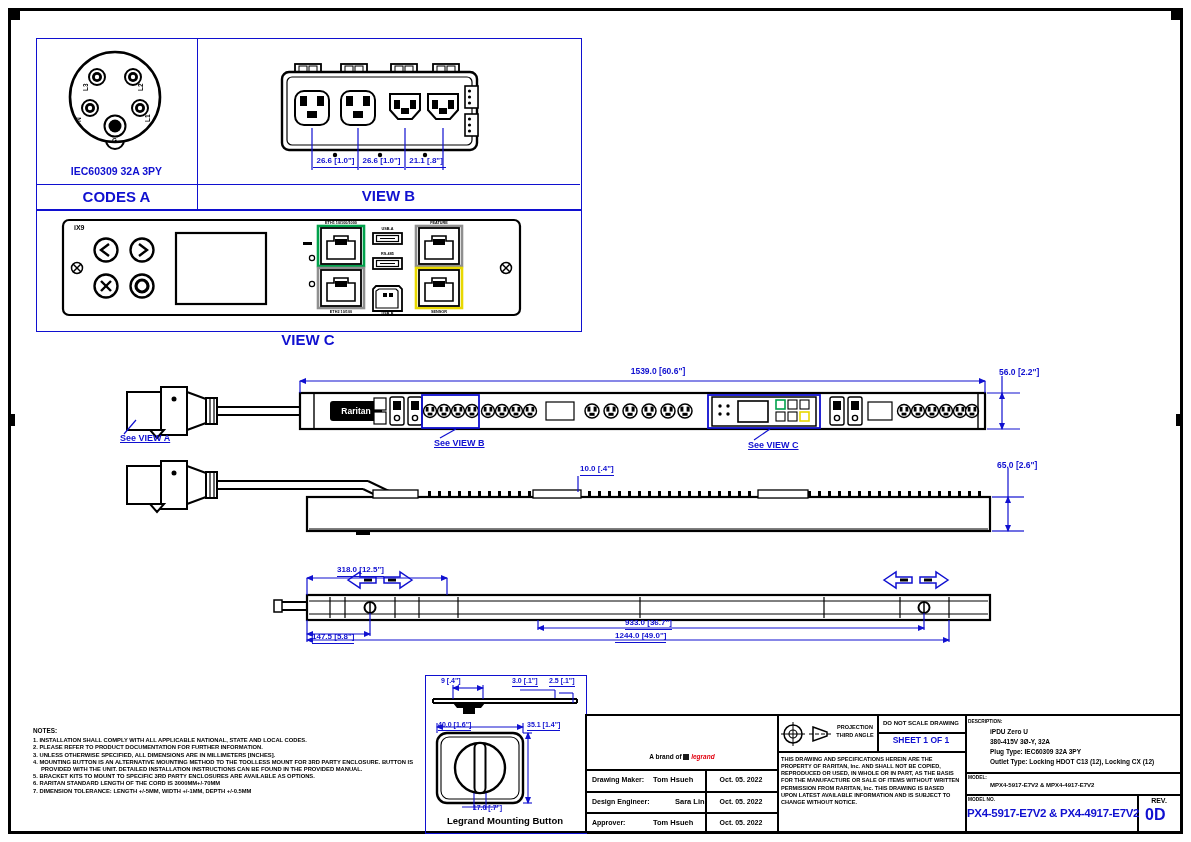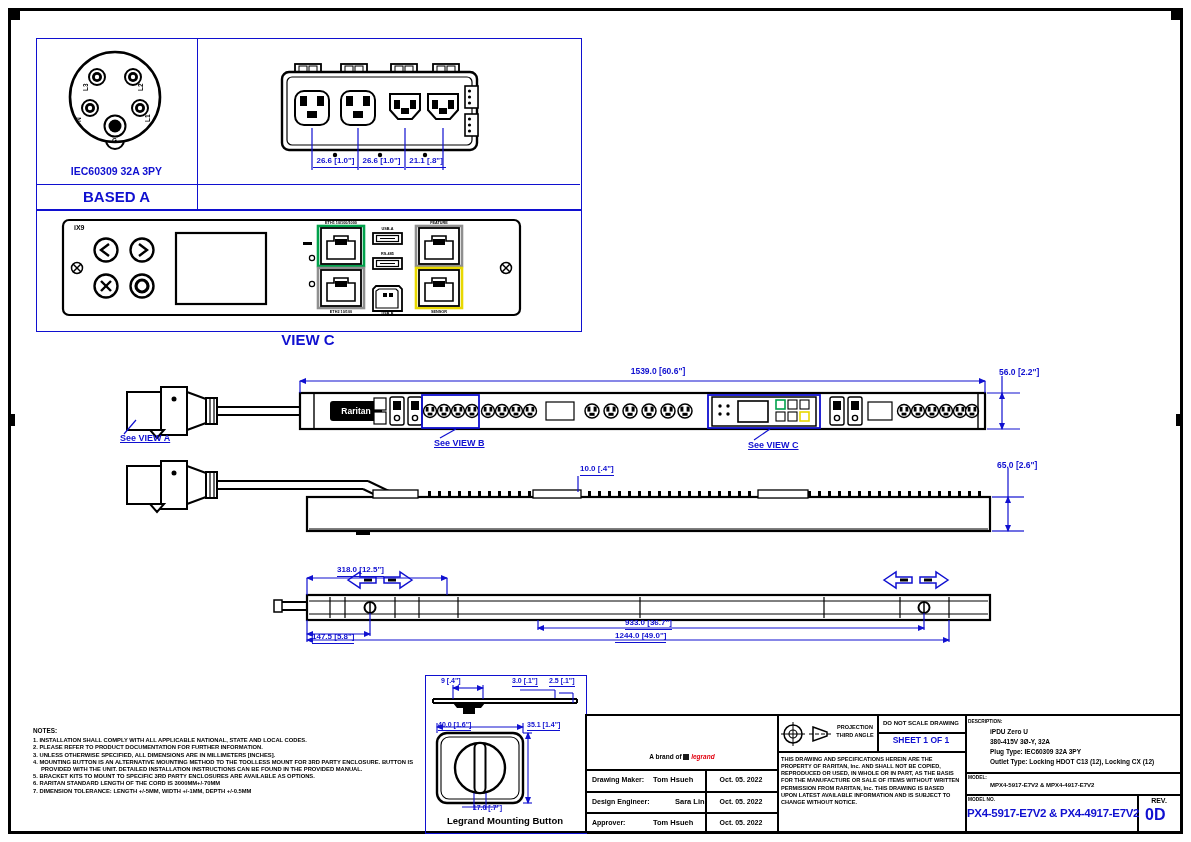--- a/index.html
+++ b/index.html
@@ -115,21 +115,21 @@
     </g>
     <g font-size="6.5" font-weight="bold" fill="#000">
       <text x="38" y="47" transform="rotate(-90 38 47)">L3</text>
       <text x="93" y="47" transform="rotate(-90 93 47)">L2</text>
       <text x="31" y="78" transform="rotate(-90 31 78)">N</text>
       <text x="100" y="78" transform="rotate(-90 100 78)">L1</text>
       <text x="62" y="99">G</text>
     </g>
   </svg>
   <div class="cap" style="left:36px;top:166px;width:161px;">IEC60309 32A 3PY</div>
-  <div class="vlabel" style="left:36px;top:189px;width:161px;">BASED A</div>
+  <div class="vlabel" style="left:36px;top:189px;width:161px;">CODES A</div>
 
   <svg style="left:275px;top:48px;" width="210" height="125" viewBox="0 0 210 125">
     <g stroke="#000" fill="#fff">
       <rect x="20" y="16" width="26" height="10" stroke-width="1.8"></rect>
         <rect x="24" y="18" width="8" height="6" stroke-width="1"></rect>
         <rect x="34" y="18" width="8" height="6" stroke-width="1"></rect>
       <rect x="66" y="16" width="26" height="10" stroke-width="1.8"></rect>
         <rect x="70" y="18" width="8" height="6" stroke-width="1"></rect>
         <rect x="80" y="18" width="8" height="6" stroke-width="1"></rect>
       <rect x="116" y="16" width="26" height="10" stroke-width="1.8"></rect>
@@ -187,20 +187,21 @@
     <g stroke="#1010d0" stroke-width="1.2">
       <line x1="37" y1="80" x2="37" y2="122"></line>
         <line x1="83" y1="80" x2="83" y2="122"></line>
       <line x1="130" y1="80" x2="130" y2="122"></line>
         <line x1="168" y1="80" x2="168" y2="122"></line>
     </g>
   </svg>
   <div class="d du dc" style="left:313px;top:157px;width:45px;">26.6 [1.0"]</div>
   <div class="d du dc" style="left:359px;top:157px;width:45px;">26.6 [1.0"]</div>
   <div class="d du dc" style="left:406px;top:157px;width:40px;">21.1 [.8"]</div>
+  <div class="vlabel" style="left:197px;top:188px;width:383px;">VIEW B</div>
 
   <svg style="left:60px;top:216px;" width="465" height="104" viewBox="0 0 465 104">
     <rect x="3" y="4" width="457" height="95" rx="6" fill="#fff" stroke="#000" stroke-width="2.2"></rect>
     <text x="14" y="14" font-size="7" font-weight="bold">iX9</text>
 
     <g stroke="#000" fill="none" stroke-width="1.5">
       <circle cx="17" cy="52" r="5.5"></circle>
         <line x1="13" y1="48" x2="21" y2="56"></line>
         <line x1="21" y1="48" x2="13" y2="56"></line>
       <circle cx="446" cy="52" r="5.5"></circle>

